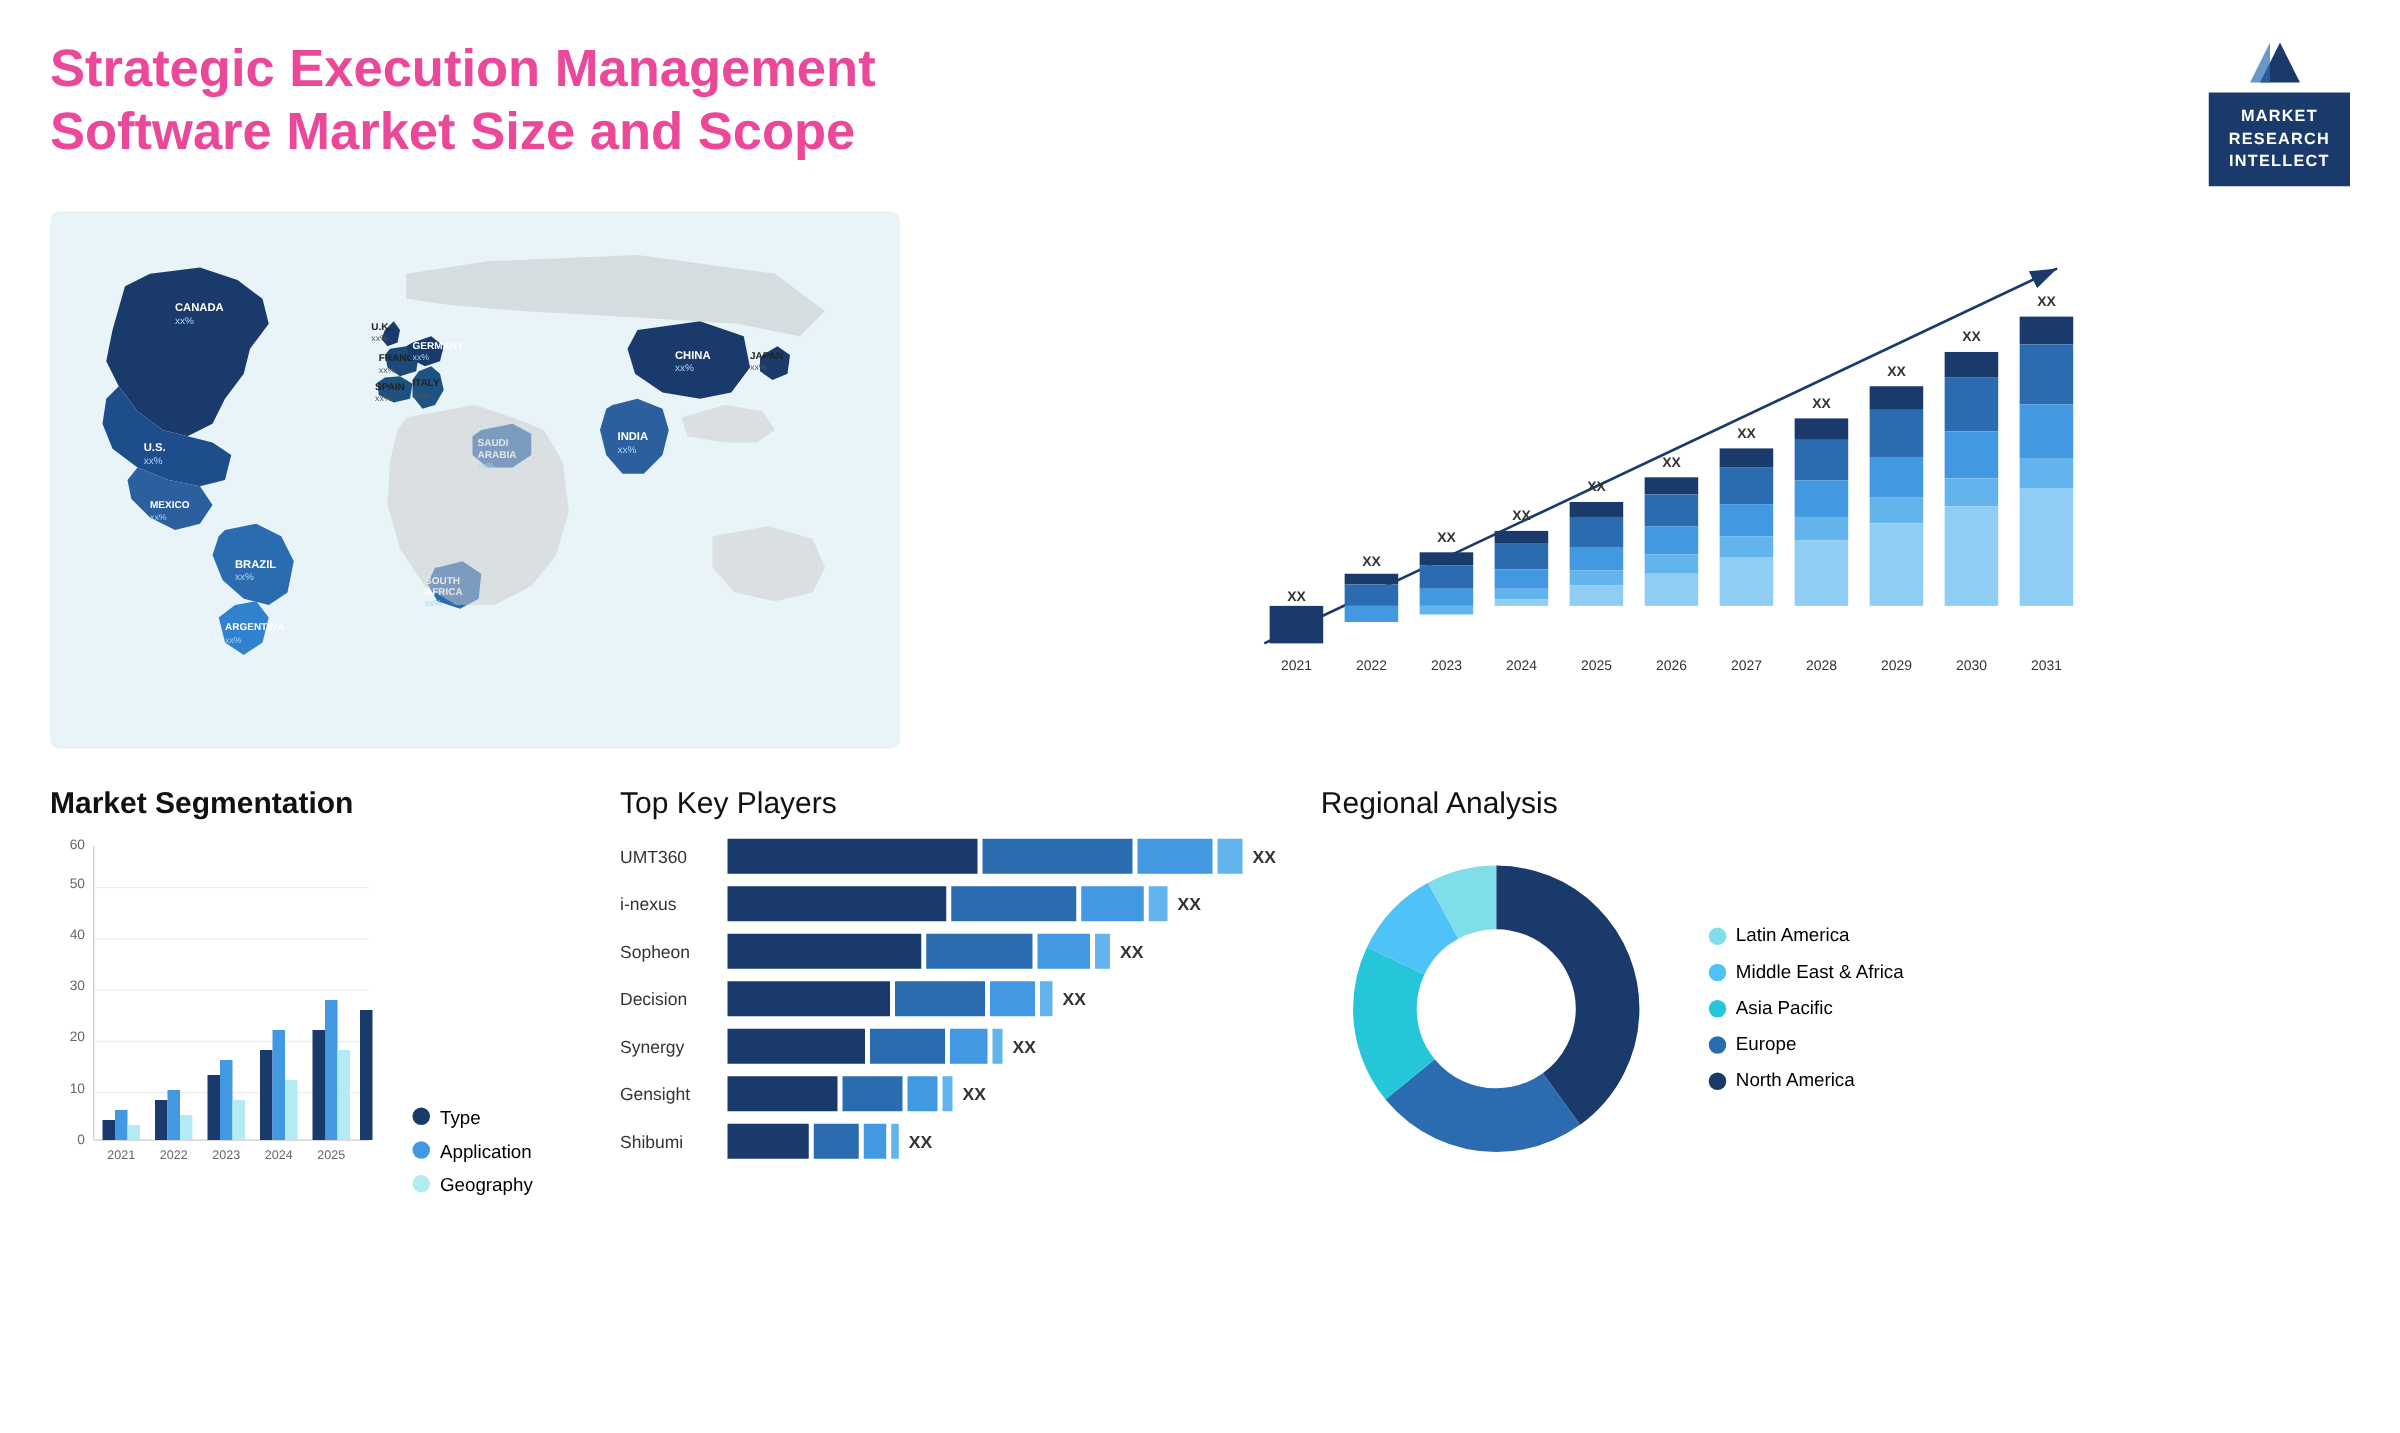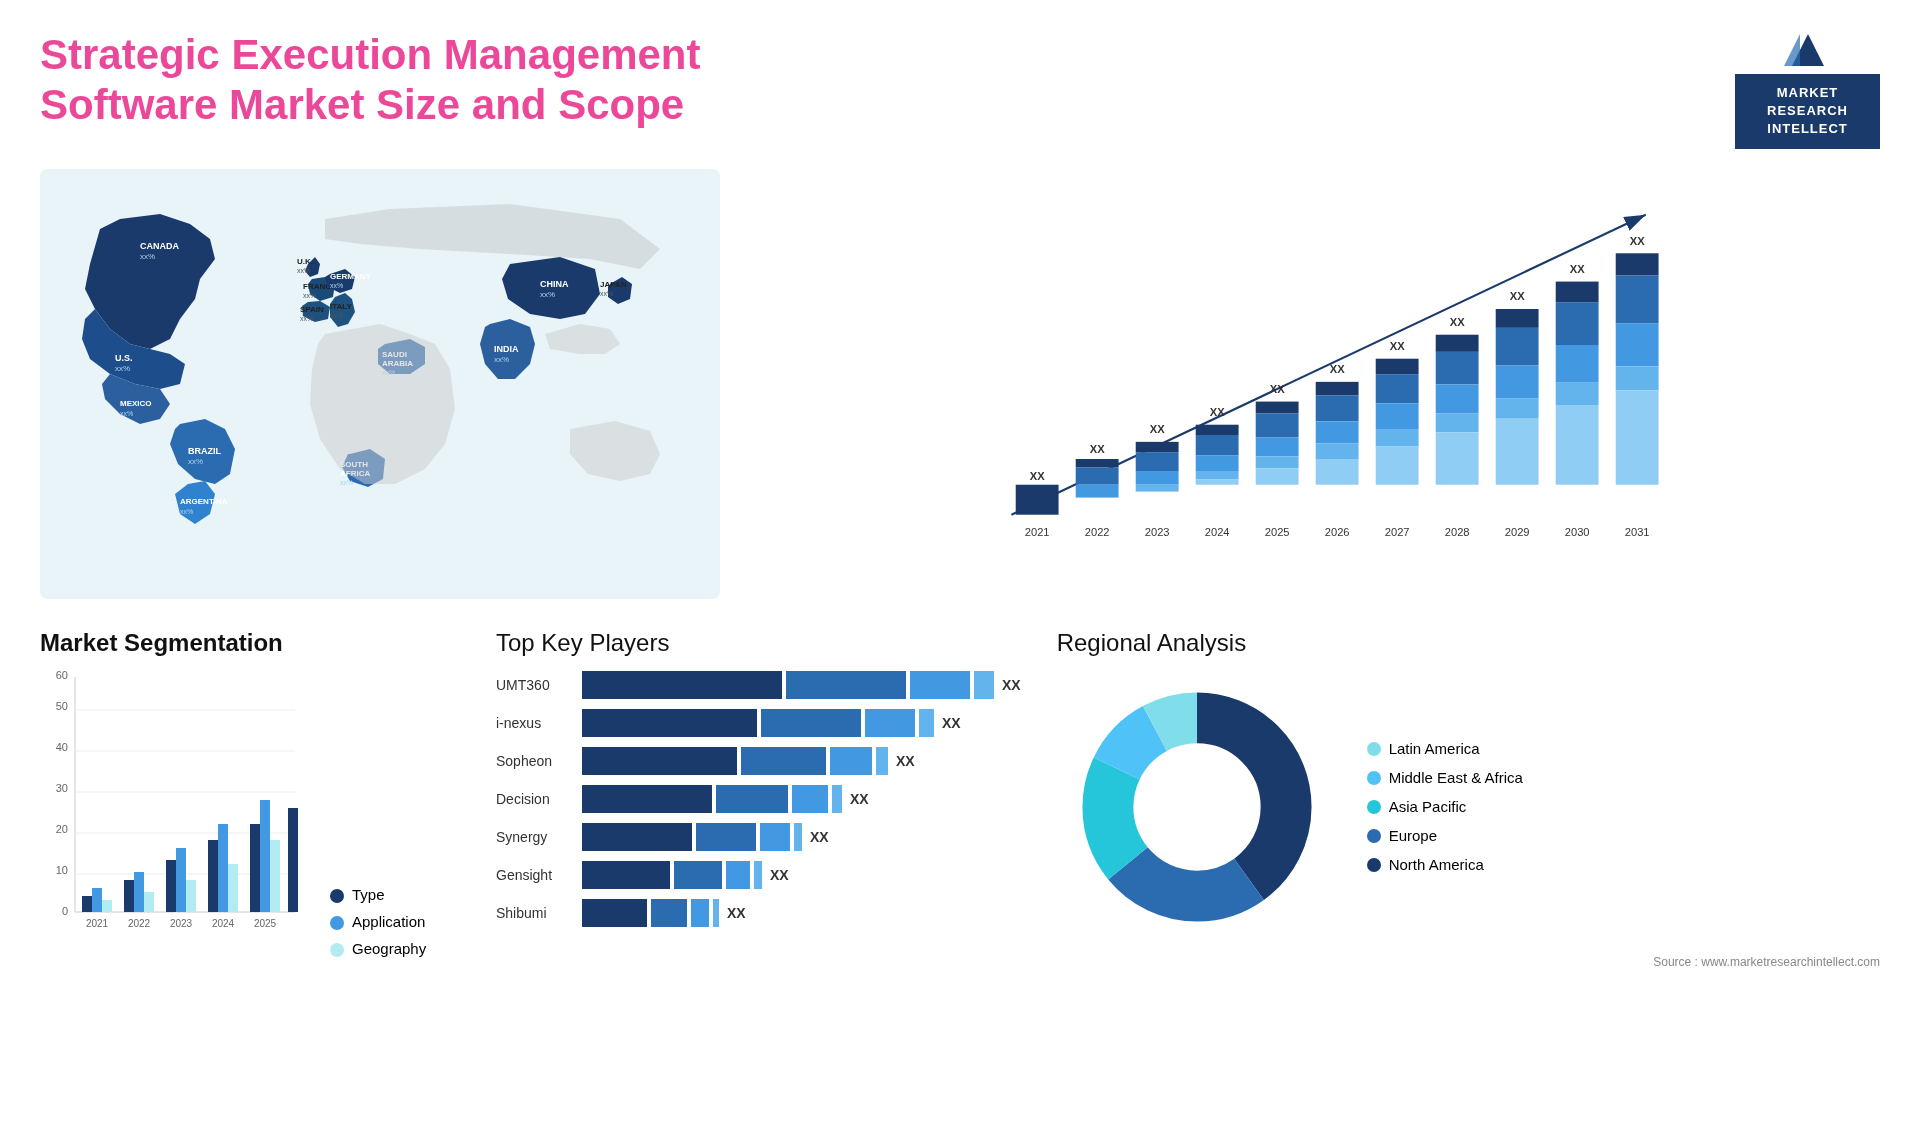--- a/index.html
+++ b/index.html
@@ -31,21 +31,21 @@
       line-height: 1.2;
     }
     .logo-area {
       display: flex;
       flex-direction: column;
       align-items: center;
     }
     .logo-box {
       background: #1a3a6b;
       color: #fff;
-      padding: 10px 32px;
+      padding: 10px 16px;
       font-size: 13px;
       font-weight: 700;
       letter-spacing: 1px;
       text-align: center;
       line-height: 1.4;
     }
     .logo-icon {
       width: 50px;
       height: 40px;
       margin-bottom: 4px;
@@ -94,21 +94,21 @@
       gap: 10px;
     }
     .seg-legend {
       display: flex;
       flex-direction: column;
       gap: 10px;
       padding-left: 20px;
     }
     .legend-item {
       display: flex;
-      align-items: flex-end;
+      align-items: flex-start;
       gap: 8px;
       font-size: 15px;
     }
     .legend-dot {
       width: 14px;
       height: 14px;
       border-radius: 50%;
     }
     
     .players-container {
@@ -577,16 +577,15 @@
           <div class="reg-legend-item">
             <div class="reg-legend-dot" style="background:#2b6cb0;"></div>
             <span>Europe</span>
           </div>
           <div class="reg-legend-item">
             <div class="reg-legend-dot" style="background:#1a3a6b;"></div>
             <span>North America</span>
           </div>
         </div>
       </div>
-      <div class="source-text">Source : www.marketresearchintellect.com</div>
     </div>
   </div>
 </div>
 
 </body></html>

